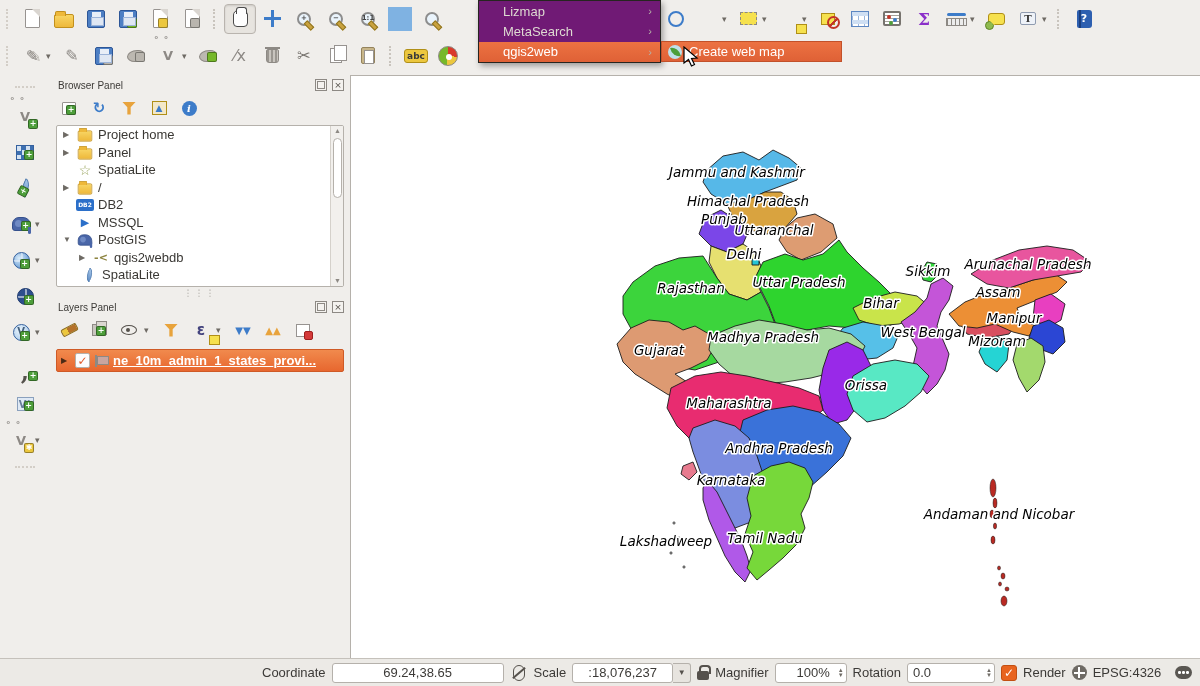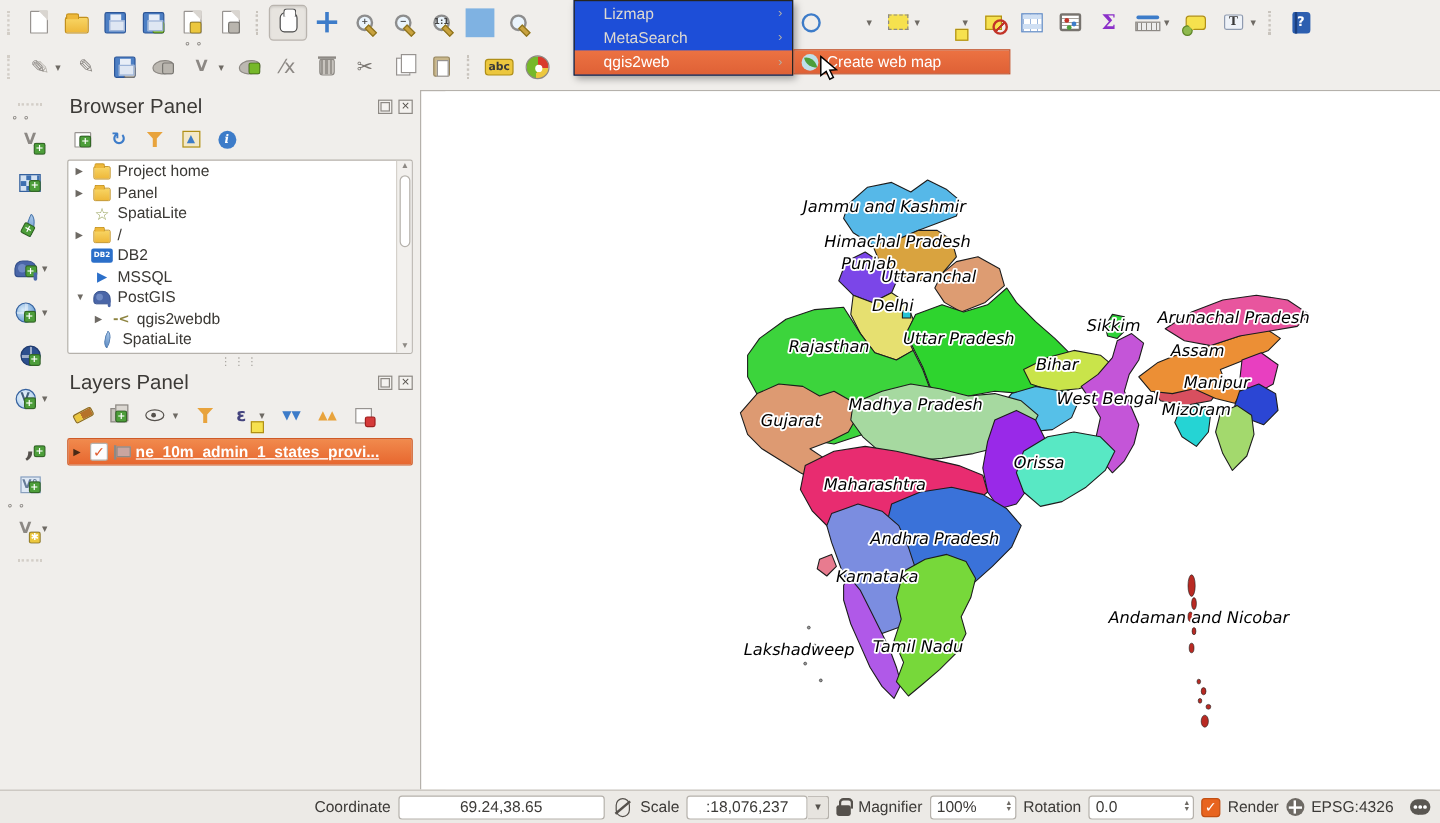--- a/index.html
+++ b/index.html
@@ -98,21 +98,21 @@
   .k-eye { width:16px; height:10px; border:1.6px solid #55514c; border-radius:50%; position:relative; }
   .k-eye::after { content:""; position:absolute; left:4px; top:1.5px; width:4px; height:4px; border-radius:50%; background:#55514c; }
   .k-expand { color:#3d7cc9; font:bold 10px "DejaVu Sans",sans-serif; }
   .k-collapse { color:#e8a33c; font:bold 10px "DejaVu Sans",sans-serif; }
   .k-removelayer { width:14px; height:13px; background:#fff; border:1px solid #979390; position:relative; }
   .k-removelayer::after { content:""; position:absolute; right:-4px; bottom:-4px; width:7px; height:7px; background:#d43a3a; border-radius:2px; border:1px solid #9e1f1f; }
 
   
   #panels { position:absolute; left:50px; top:75px; width:300px; bottom:28px; }
   .panel-header { display:flex; align-items:center; padding:4px 6px 2px 8px; }
-  .panel-title { font-size:17px; color:#3c3a37; flex:1 1 auto; }
+  .panel-title { font-size:10px; color:#3c3a37; flex:1 1 auto; }
   .pbtn { width:12px; height:12px; border:1px solid #8d8984; background:#f4f2ef; margin-left:5px; position:relative; font:9px/10px "DejaVu Sans",sans-serif; color:#55514c; text-align:center; }
   .pbtn.float::before { content:""; position:absolute; right:1px; top:1px; width:6px; height:6px; border:1px solid #8d8984; }
   .panel-tools { display:flex; align-items:center; gap:4px; padding:3px 6px; }
   .panel-tools .tbtn { width:26px; height:24px; }
   .list-box { margin:2px 6px; background:#fff; border:1px solid #b5b1ab; border-radius:2px; position:relative; overflow:hidden; }
   #browser-list { height:162px; }
   .tree-item { display:flex; align-items:center; height:17.5px; padding-left:6px; font-size:13px; color:#3a3834; }
   .tree-exp { width:13px; font-size:8px; color:#6e6a64; flex:0 0 auto; }
   .tree-ico { width:18px; height:15px; display:flex; align-items:center; justify-content:center; margin-right:4px; flex:0 0 auto; }
   .tree-ico .k-folder { transform:scale(.8); margin-top:3px; }
@@ -150,21 +150,21 @@
   .k-mouseext::after { content:""; position:absolute; left:-3px; top:6px; width:16px; height:2px; background:#55514c; transform:rotate(-40deg); }
   .k-render-cb { width:16px; height:16px; background:#e8641f; border:1px solid #c24f12; border-radius:3px; color:#fff; font:bold 12px/15px "DejaVu Sans",sans-serif; text-align:center; }
   .k-crsglobe { width:15px; height:15px; border-radius:50%; background:#6e6a64; position:relative; }
   .k-crsglobe::before { content:""; position:absolute; left:6.5px; top:2px; width:2px; height:11px; background:#fff; }
   .k-crsglobe::after { content:""; position:absolute; top:6.5px; left:2px; width:11px; height:2px; background:#fff; }
   .k-msg { width:17px; height:13px; background:#5a5752; border-radius:7px; position:relative; }
   .k-msg::before { content:""; position:absolute; left:3px; bottom:-4px; border:4px solid transparent; border-top-color:#5a5752; }
   .k-msg::after { content:""; position:absolute; left:3px; top:5px; width:2.5px; height:2.5px; border-radius:50%; background:#fff; box-shadow:4px 0 0 #fff, 8px 0 0 #fff; }
 
   
-  #menu-pop { position:absolute; left:478px; top:0; width:183px; background:#1d4ed8; border:1px solid #262520; box-shadow:2px 3px 6px rgba(0,0,0,.35); z-index:50; }
+  #menu-pop { position:absolute; left:478px; top:0; width:183px; background:#701a75; border:1px solid #262520; box-shadow:2px 3px 6px rgba(0,0,0,.35); z-index:50; }
   .menu-item { height:20.3px; display:flex; align-items:center; padding:0 8px 0 24px; color:#dedad2; font-size:13px; }
   .menu-item .arrow { margin-left:auto; font-size:11px; color:#b5b1a8; }
   .menu-item.hl { background:linear-gradient(#ec7242,#df6136); color:#fff; }
   #submenu-pop { position:absolute; left:661px; top:41px; width:181px; height:21px; background:linear-gradient(#ec7242,#df6136); border:1px solid #c2512a; display:flex; align-items:center; padding:0 6px; z-index:50; }
   #submenu-pop .leaf { width:14px; height:14px; border-radius:50%; background:#bfe0ea; position:relative; margin-right:7px; flex:0 0 auto; }
   #submenu-pop .leaf::after { content:""; position:absolute; left:3px; top:2px; width:9px; height:10px; background:#4d9e3a; border-radius:0 100% 0 100%; transform:rotate(-12deg); }
   #submenu-label { color:#fff; font-size:13px; }
   #cursor { position:absolute; left:683px; top:46px; z-index:60; }
 </style>
 </head>
@@ -618,21 +618,21 @@
         <span class="k-mouseext"></span>
       </span>
     <span class="sb-label">Scale</span>
     <span class="sb-spin">
       <input class="sb-input" style="width: 101px; text-align: center; padding-left: 0;" value=":18,076,237">
       <span style="width:18px;height:20px;border:1px solid #b5b1ab;border-left:none;border-radius:0 3px 3px 0;background:#e7e4df;font-size:8px;color:#55514c;display:flex;align-items:center;justify-content:center;">▼</span>
     </span>
     <span class="k-lock"></span>
     <span class="sb-label">Magnifier</span>
     <span class="sb-spin">
-      <input class="sb-input" style="width: 72px; text-align: left; padding-left: 5px;" value="100%">
+      <input class="sb-input" style="width: 72px; text-align: left; padding-left: 21px;" value="100%">
       <span class="arrows">▲<br>▼</span>
     </span>
     <span class="sb-label">Rotation</span>
     <span class="sb-spin">
       <input class="sb-input" style="width: 88px; text-align: left; padding-left: 5px;" value="0.0">
       <span class="arrows">▲<br>▼</span>
     </span>
     <span class="k-render-cb">✓</span>
     <span class="sb-label">Render</span>
     <span class="k-crsglobe"></span>

